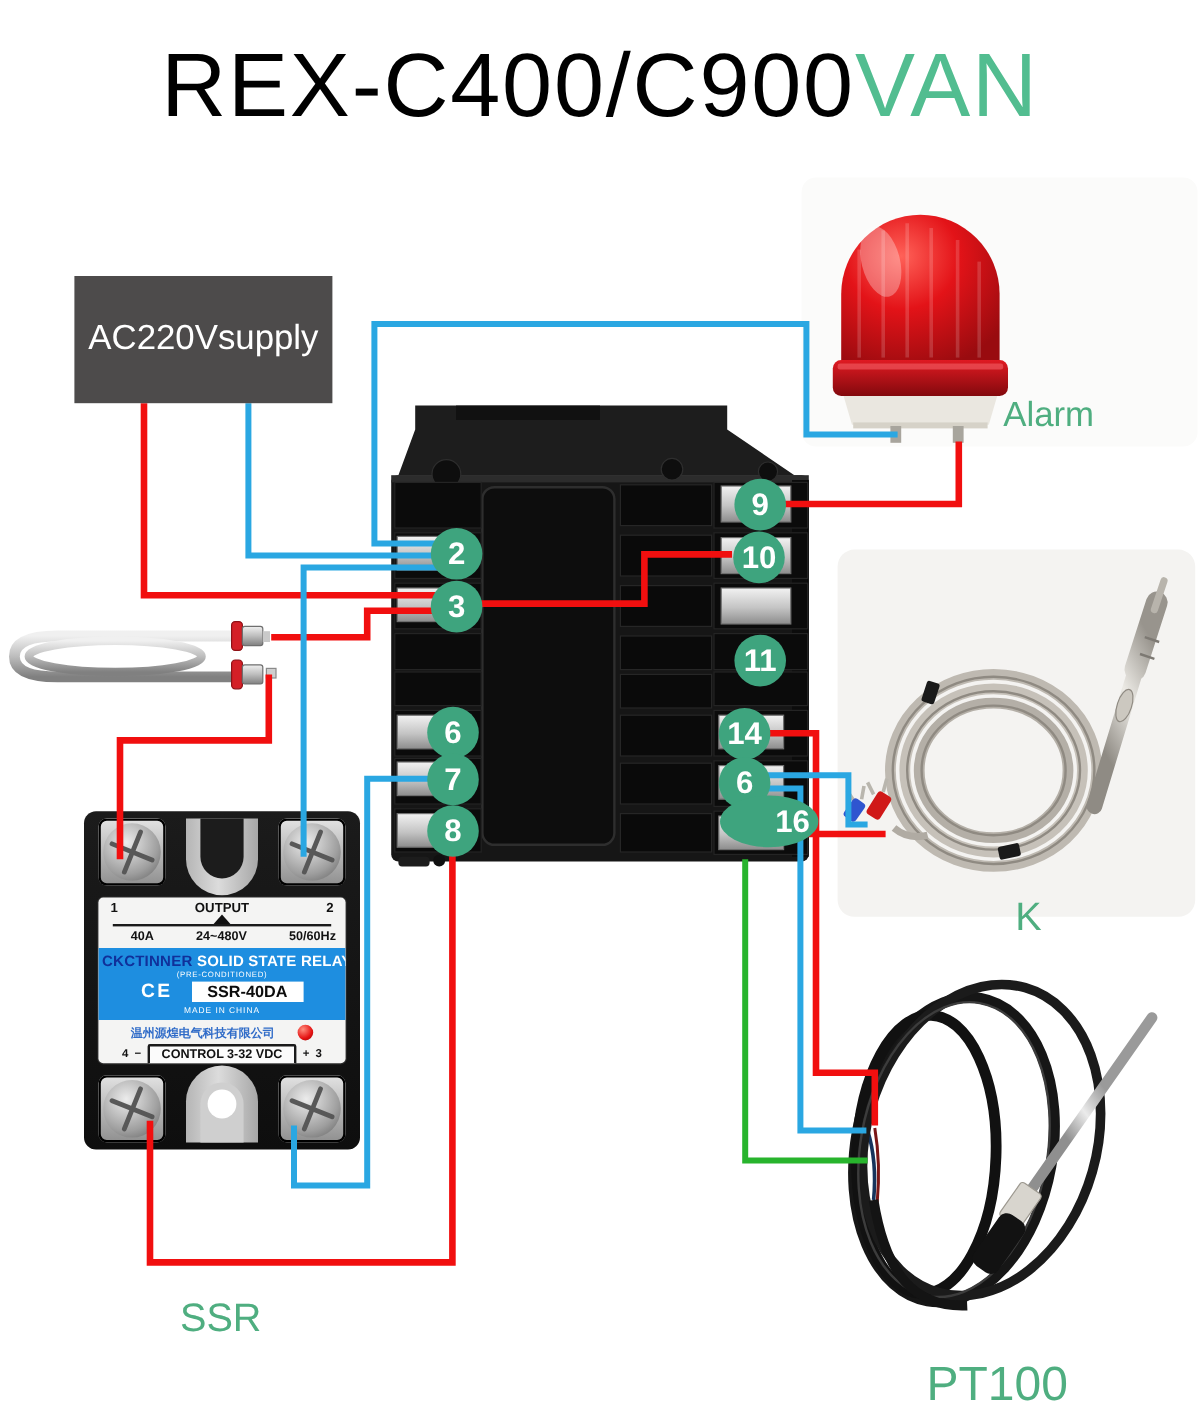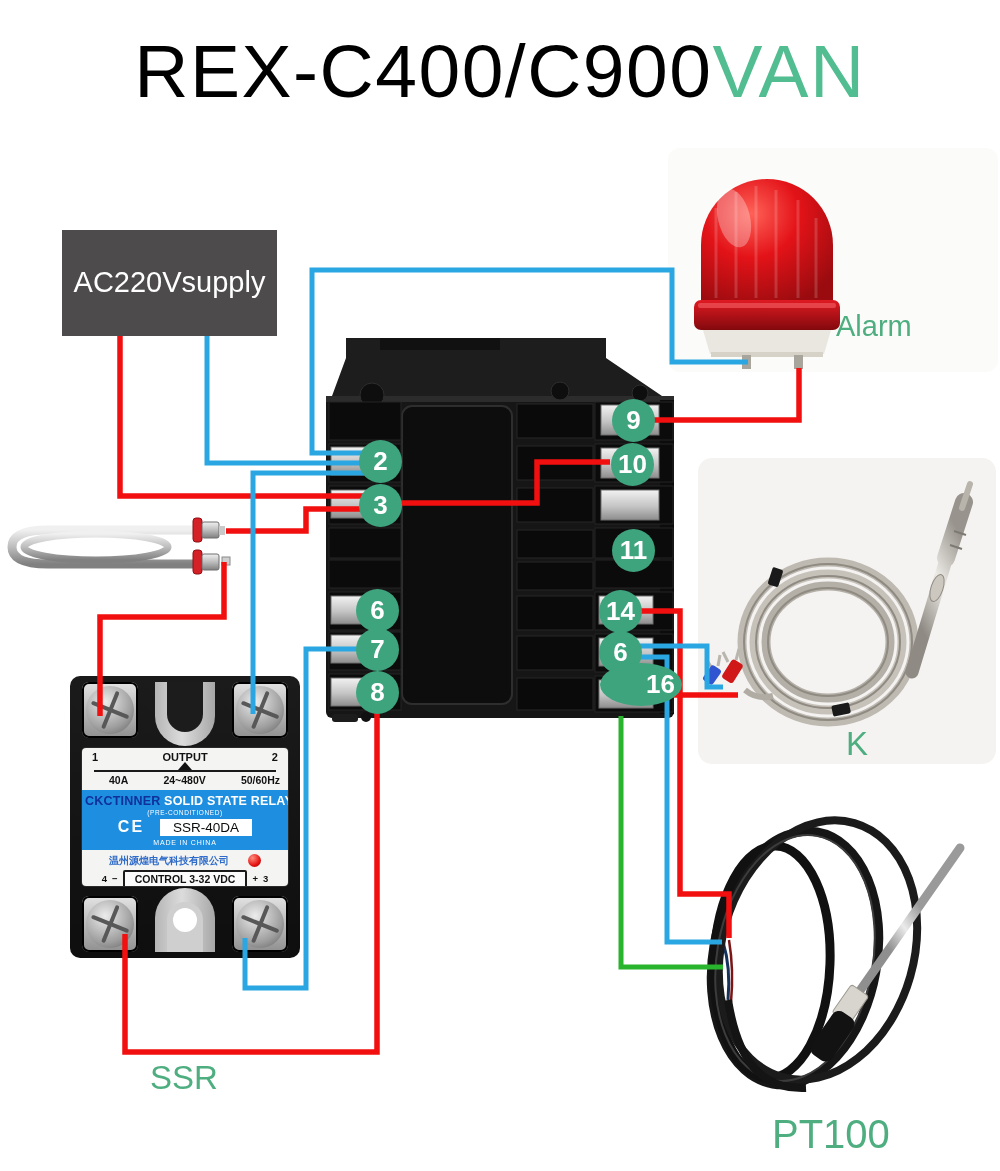--- a/index.html
+++ b/index.html
@@ -8,21 +8,21 @@
   #wiresvg{position:absolute;left:0;top:0;z-index:2;}
   
   #title{position:absolute;left:0;top:28px;width:100%;text-align:center;z-index:4;
          font-size:75px;letter-spacing:1.5px;color:#000;white-space:nowrap;}
   #title .variant{color:var(--title-green);}
   
   #supply{position:absolute;left:62px;top:230px;width:215px;height:106px;z-index:3;
           background:var(--supply-bg);color:#fff;display:flex;flex-direction:row;
           align-items:center;justify-content:center;font-size:29px;line-height:1.35;}
   
-  .glabel{position:absolute;z-index:4;color:var(--label-green);white-space:nowrap;}
+  .glabel{position:absolute;z-index:4;color:var(--label-green);white-space:nowrap;margin-top:20px;}
   #lbl-alarm{left:836px;top:310px;font-size:29px;}
   #lbl-k{left:846px;top:725px;font-size:33px;}
   #lbl-ssr{left:150px;top:1059px;font-size:33px;}
   #lbl-pt100{left:772px;top:1112px;font-size:40px;}
   
   .badge{position:absolute;width:43px;height:43px;margin:-21px 0 0 -21px;border-radius:50%;
          background:var(--badge-green);color:#fff;text-align:center;z-index:5;
          font:700 26px/43px "Liberation Sans",sans-serif;}
   
   #ssr{position:absolute;left:70px;top:676px;width:230px;height:282px;z-index:1;
@@ -53,23 +53,23 @@
   .l-row1{display:flex;justify-content:space-between;padding:3px 10px 0;font-size:11px;font-weight:700;}
   .l-swline{position:relative;height:7px;margin:0 12px;border-bottom:2px solid #1a1a1a;}
   .l-swline i{position:absolute;left:50%;bottom:0;margin-left:-7px;width:0;height:0;
             border-left:7px solid transparent;border-right:7px solid transparent;
             border-bottom:8px solid #111;}
   .l-row2{display:flex;justify-content:space-between;padding:2px 8px 4px;font-size:10.5px;font-weight:700;margin-left:19px;}
   .l-blue{background:var(--ssr-blue);color:#fff;padding:4px 3px 4px;}
   .l-brandline{font-size:12.5px;font-weight:700;letter-spacing:.2px;white-space:nowrap;}
   .l-brandline .brand{color:var(--brand-navy);}
   .l-pre{font-size:6.5px;letter-spacing:.6px;margin-top:1px;}
-  .l-modelline{display:flex;align-items:flex-end;justify-content:center;gap:16px;margin-top:2px;}
+  .l-modelline{display:flex;align-items:center;justify-content:center;gap:16px;margin-top:2px;}
   .l-ce{font-size:16px;font-weight:700;letter-spacing:2px;}
-  .l-model{background:#fff;color:#0c0c0c;font-weight:400;font-size:13.5px;padding:1px 13px;}
+  .l-model{background:#fff;color:#0c0c0c;font-weight:700;font-size:13.5px;padding:1px 13px;}
   .l-made{font-size:7px;letter-spacing:.8px;margin-top:3px;}
   .l-company{display:flex;align-items:center;justify-content:center;gap:19px;
              color:var(--company-blue);font-size:10px;font-weight:700;padding:4px 0 1px;}
   .led{width:13px;height:13px;border-radius:50%;
        background:radial-gradient(circle at 35% 30%,#ff8d7d,#e51212 60%,#8c0606);}
   .l-control{display:flex;align-items:center;justify-content:center;gap:5px;
              font-size:9.5px;font-weight:700;padding:1px 0 4px;}
   .l-ctrlbox{border:2px solid #1a1a1a;background:#fbfbfb;padding:1px 10px;font-size:10.5px;
              border-radius:2px;}
 </style>

